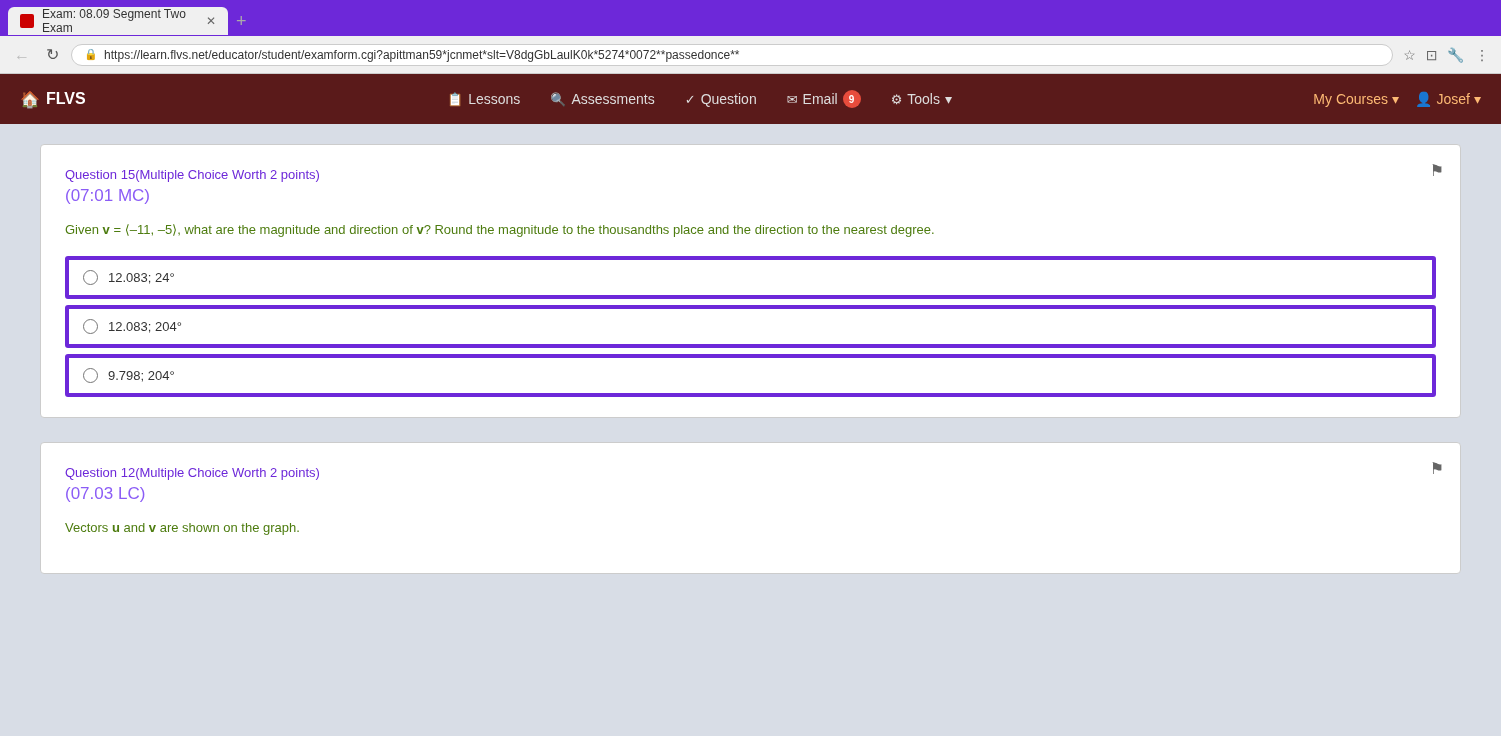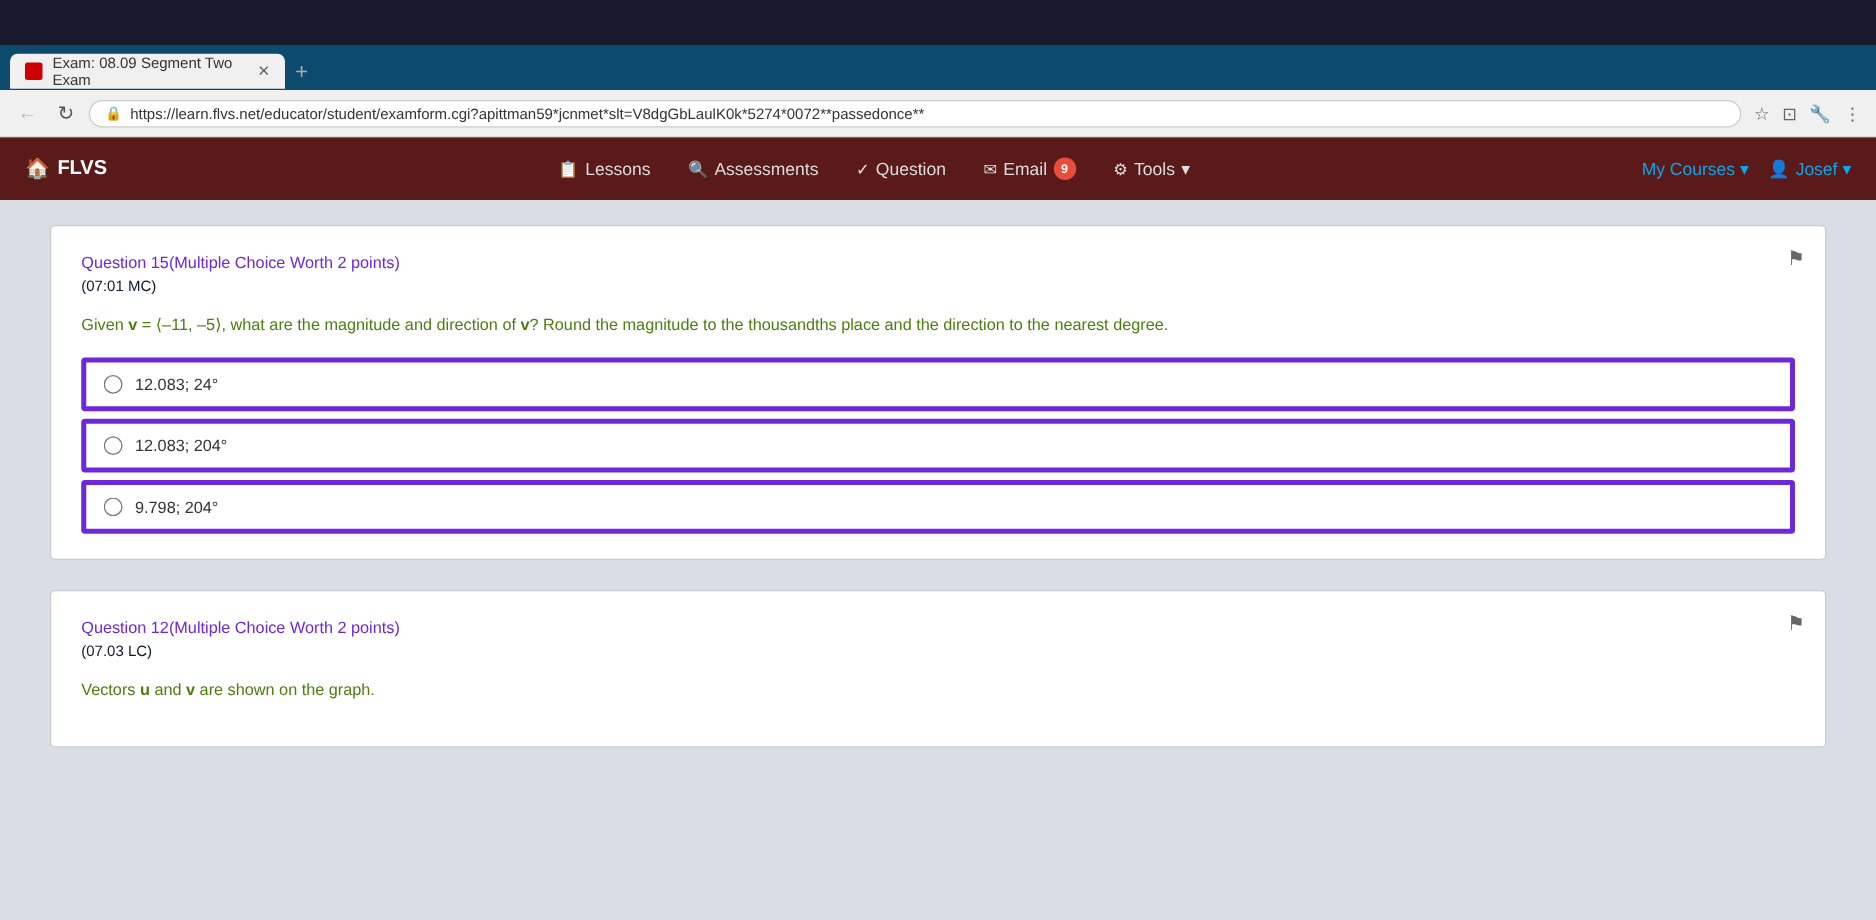--- a/index.html
+++ b/index.html
@@ -8,26 +8,25 @@
       background: #1a1a2e;
       overflow: hidden;
     }
 
     
     .browser-chrome {
       background: #3c3c3c;
       padding: 0;
     }
     .browser-tab-bar {
-      background: #0c4a6e;
+      background: #6d28d9;
       display: flex;
       align-items: center;
       padding: 6px 8px 0 8px;
       height: 36px;
-      margin-top: 36px;
     }
     .browser-tab {
       background: #f0f0f0;
       border-radius: 6px 6px 0 0;
       padding: 5px 12px;
       font-size: 12px;
       color: #333;
       display: flex;
       align-items: center;
       gap: 8px;
@@ -152,21 +151,21 @@
       font-weight: bold;
     }
     .flvs-right {
       display: flex;
       align-items: center;
       gap: 16px;
       color: #ddd;
       font-size: 14px;
     }
     .flvs-right a {
-      color: #0ea5e9;
+      color: #fdba74;
       cursor: pointer;
       display: flex;
       align-items: center;
       gap: 4px;
     }
 
     
     .main-content {
       background: #d8dde6;
       min-height: calc(736px - 36px - 38px - 50px);
@@ -187,22 +186,22 @@
       font-weight: bold;
       color: #222;
       margin-bottom: 4px;
     }
     .question-header span {
       font-weight: normal;
       font-size: 13px;
       color: #6d28d9;
     }
     .question-subtitle {
-      font-size: 12px;
-      color: #0f172a;
+      font-size: 17px;
+      color: #8b5cf6;
       margin-bottom: 14px;
     }
     .question-text {
       font-size: 13px;
       color: #4d7c0f;
       margin-bottom: 16px;
       line-height: 1.5;
     }
     .flag-icon {
       position: absolute;

